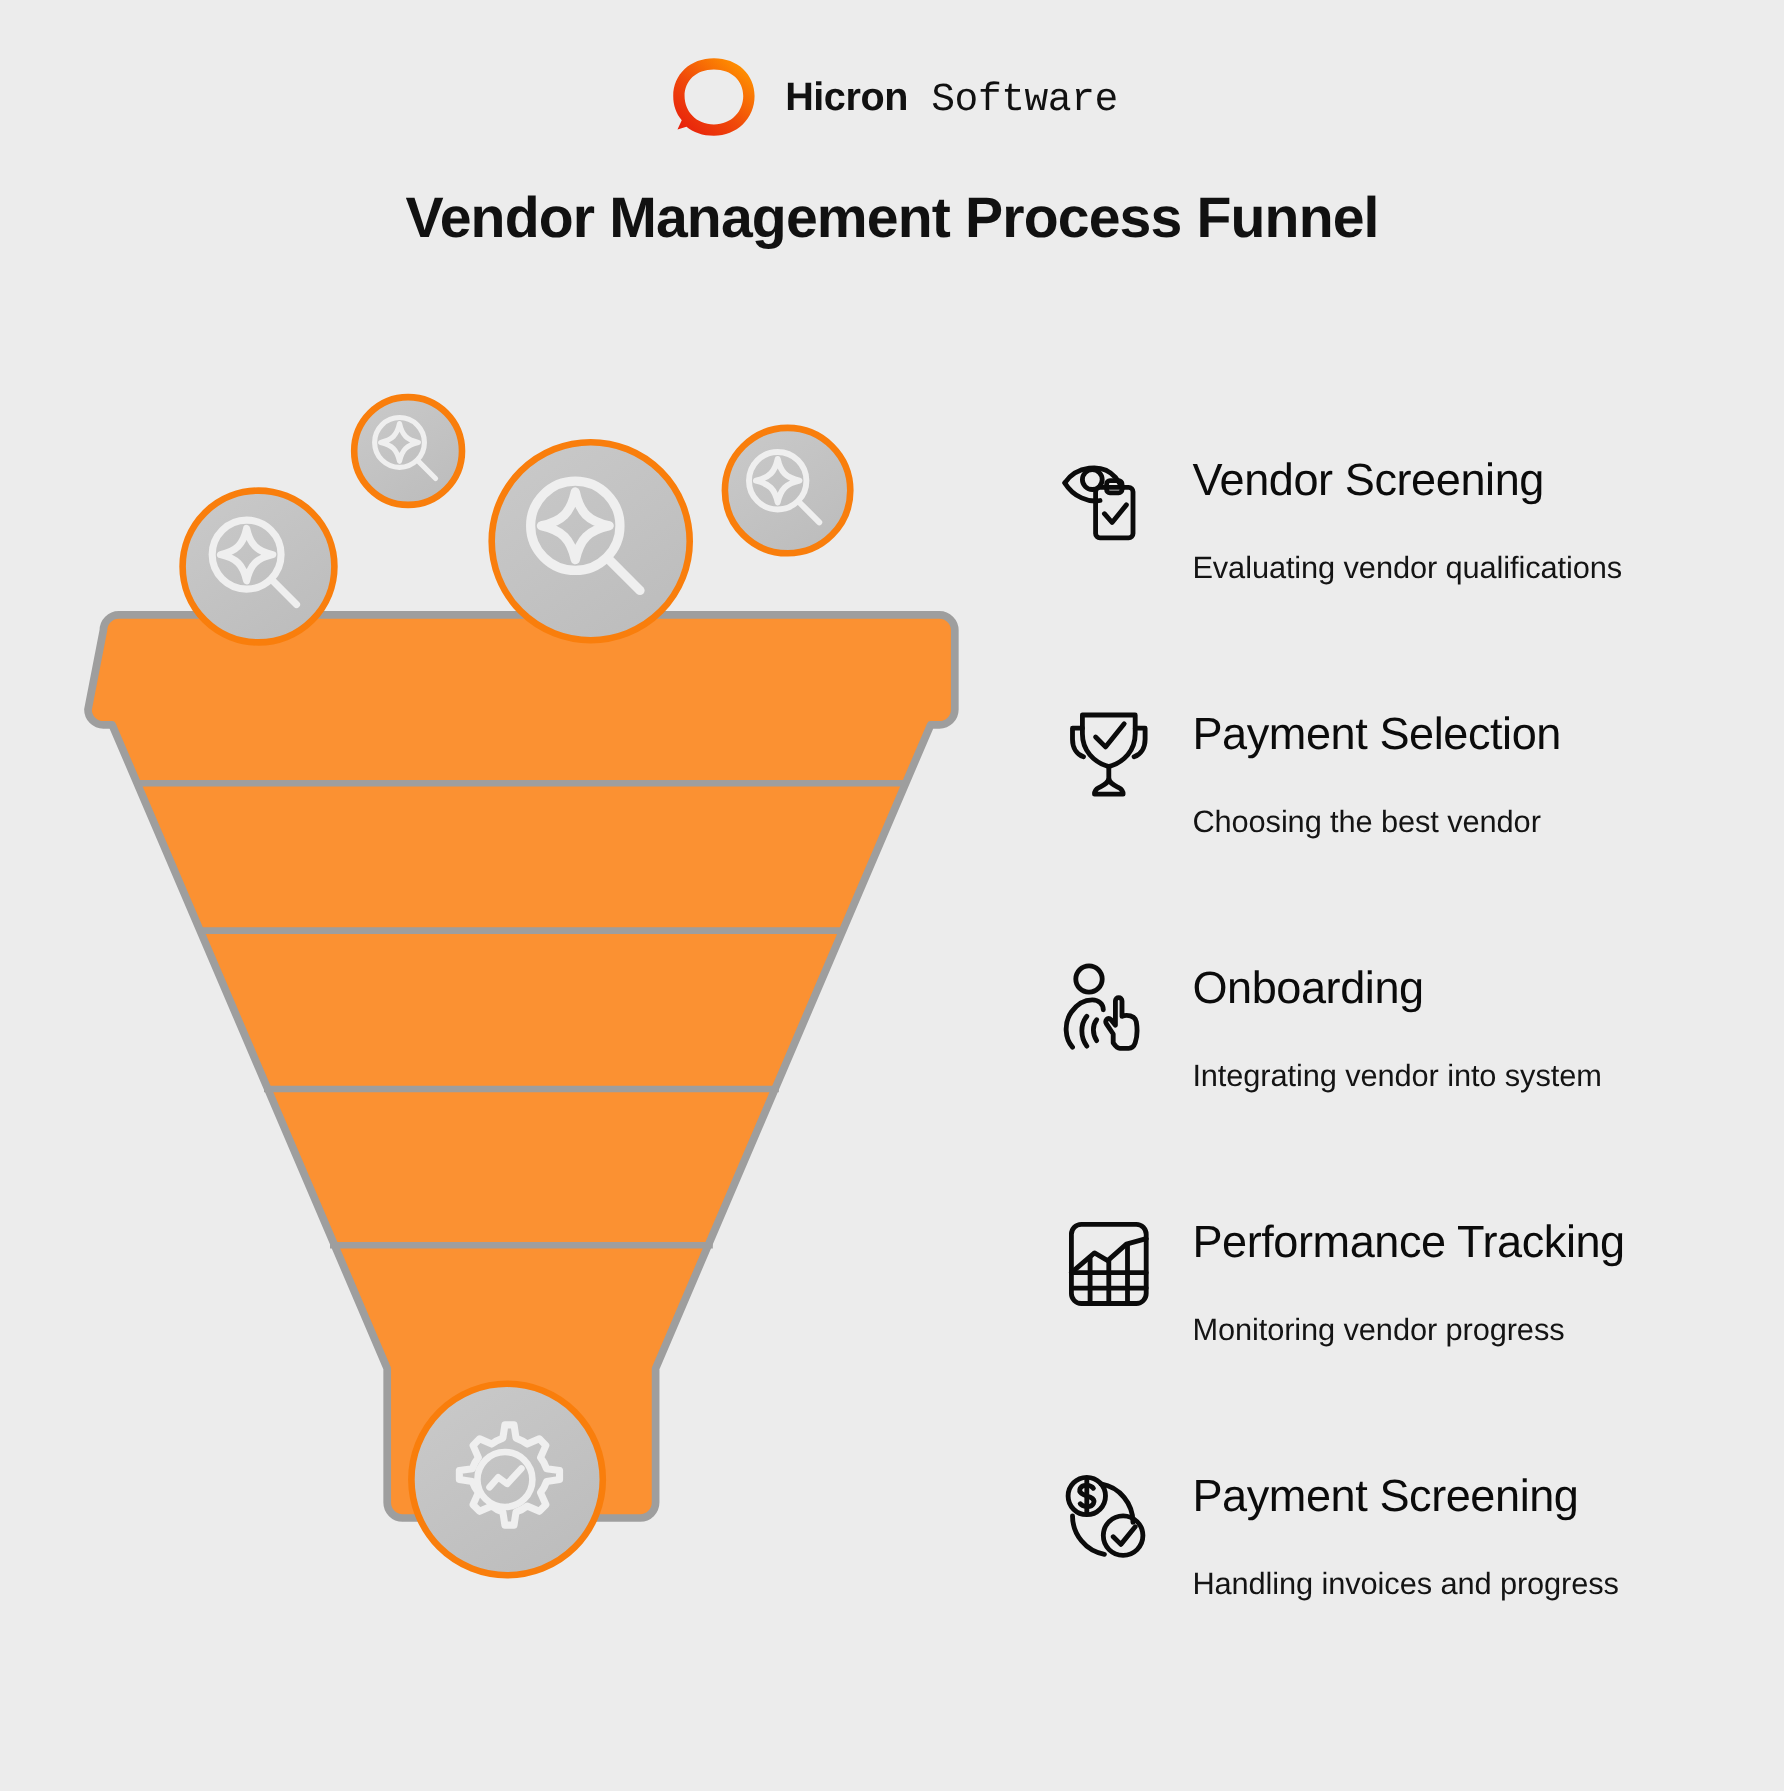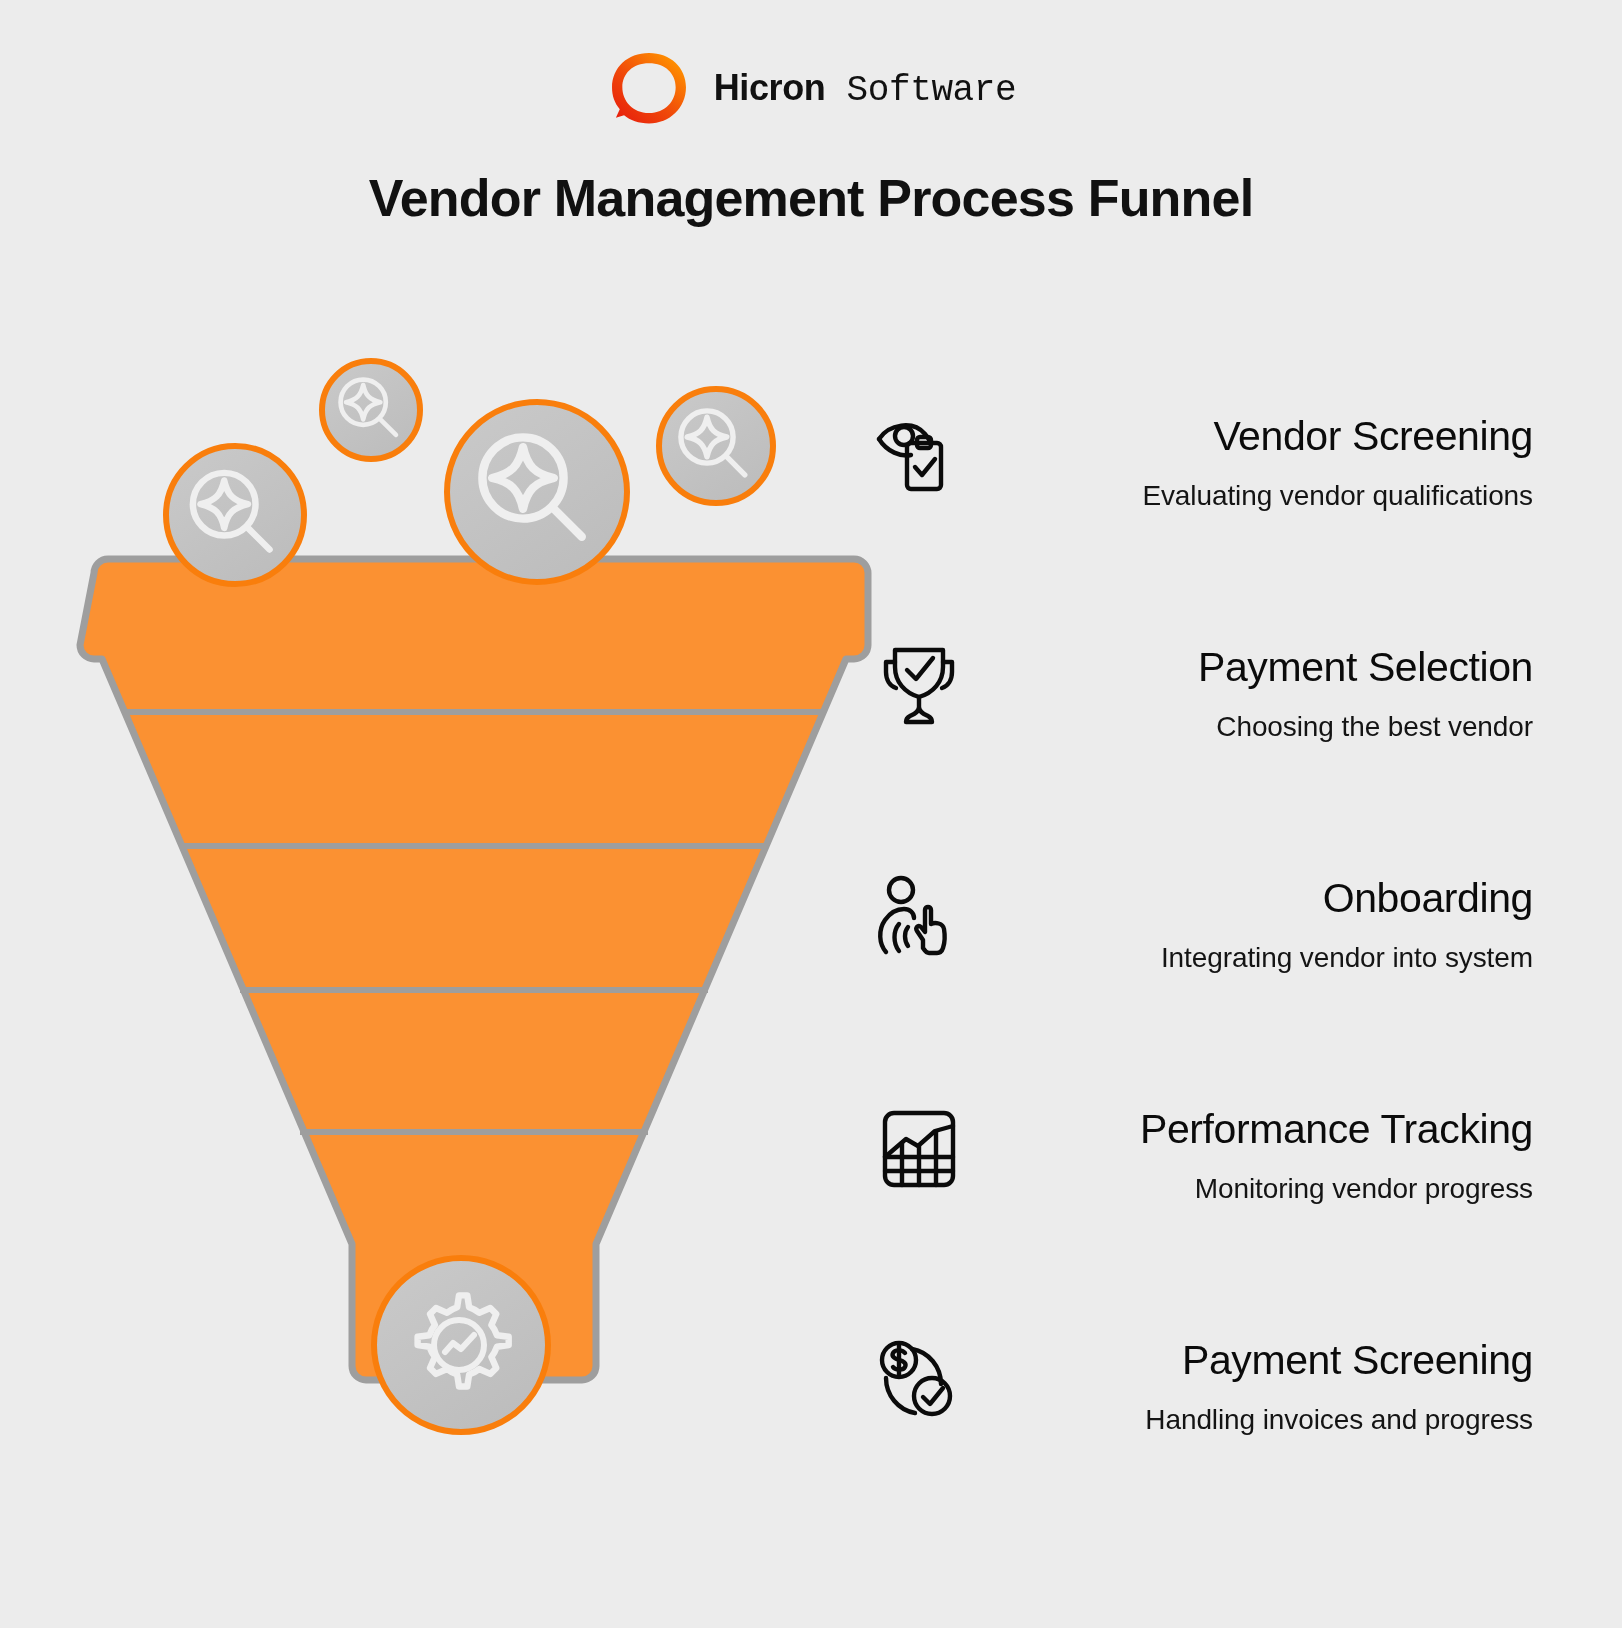--- a/index.html
+++ b/index.html
@@ -59,24 +59,23 @@
     left: 40px;
     top: 355px;
     width: 860px;
     height: 1120px;
   }
   .funnel-svg { display: block; }
 
   
   .steps {
     position: absolute;
-    left: 873px;
+    left: 962px;
     top: 400px;
     width: 660px;
-    text-align: right;
   }
   .step {
     display: flex;
     align-items: flex-start;
     gap: 30px;
     height: 231px;
   }
   .step-icon {
     flex: 0 0 auto;
     width: 92px;
@@ -92,21 +91,21 @@
   }
   .step-title {
     font-size: 41px;
     font-weight: 400;
     color: #0B0B0B;
     letter-spacing: -0.4px;
     line-height: 1.1;
     white-space: nowrap;
   }
   .step-desc {
-    margin-top: 20px;
+    margin-top: 40px;
     font-size: 28px;
     font-weight: 400;
     color: #141414;
     letter-spacing: -0.1px;
     line-height: 1.2;
     white-space: nowrap;
   }
 </style>
 </head>
 <body>

